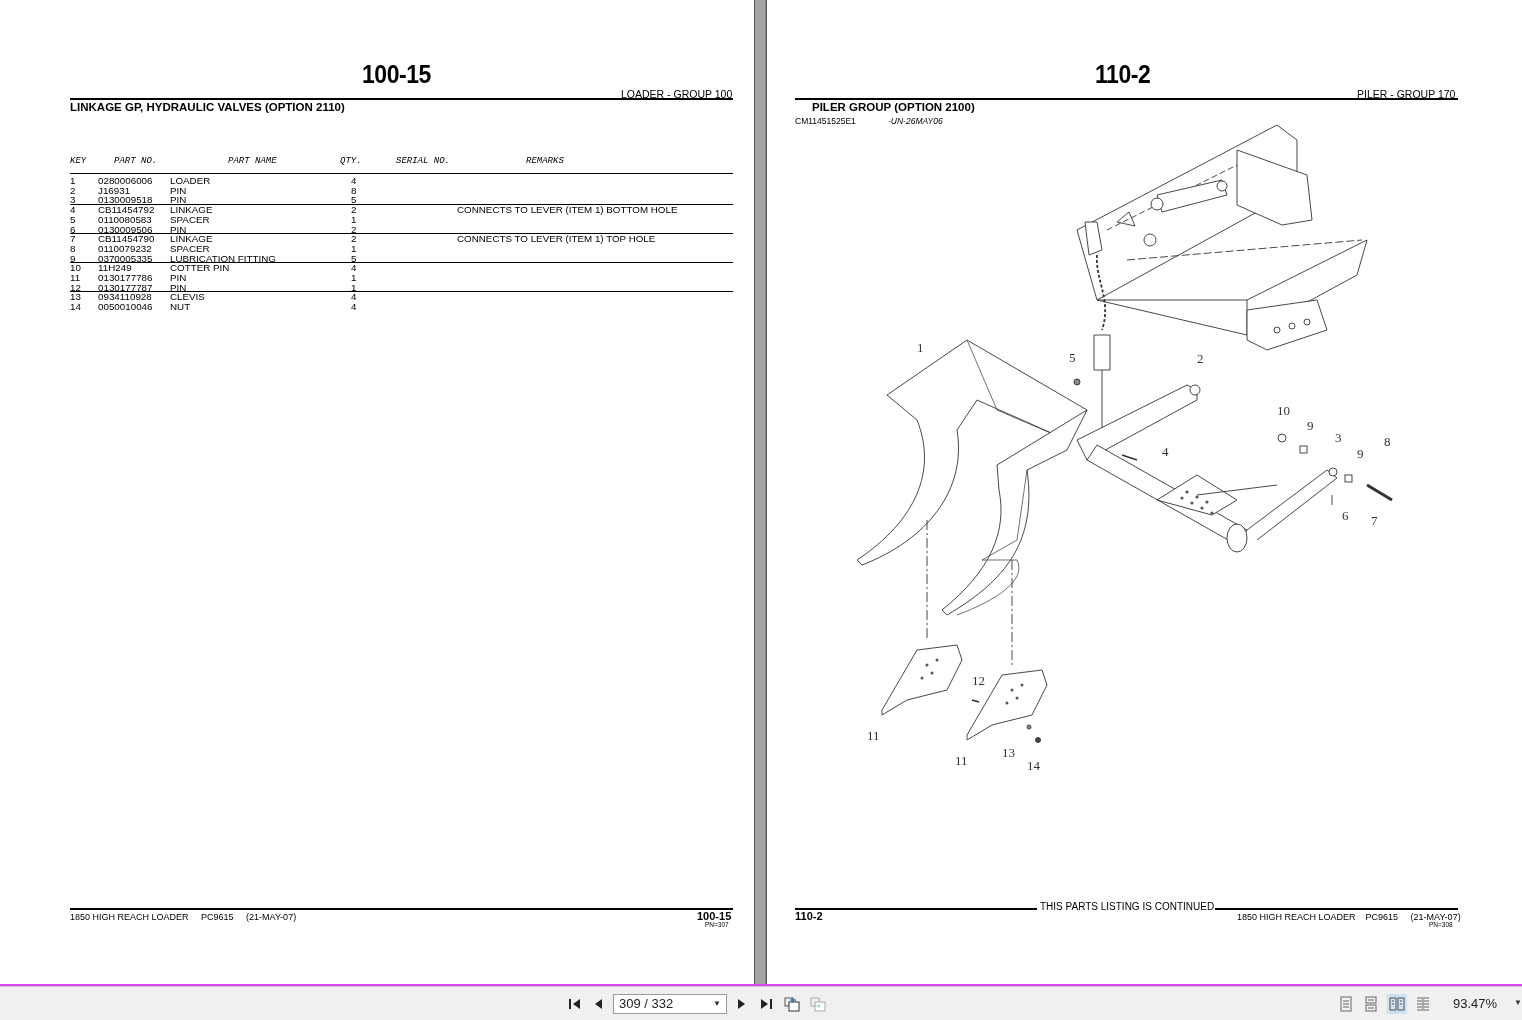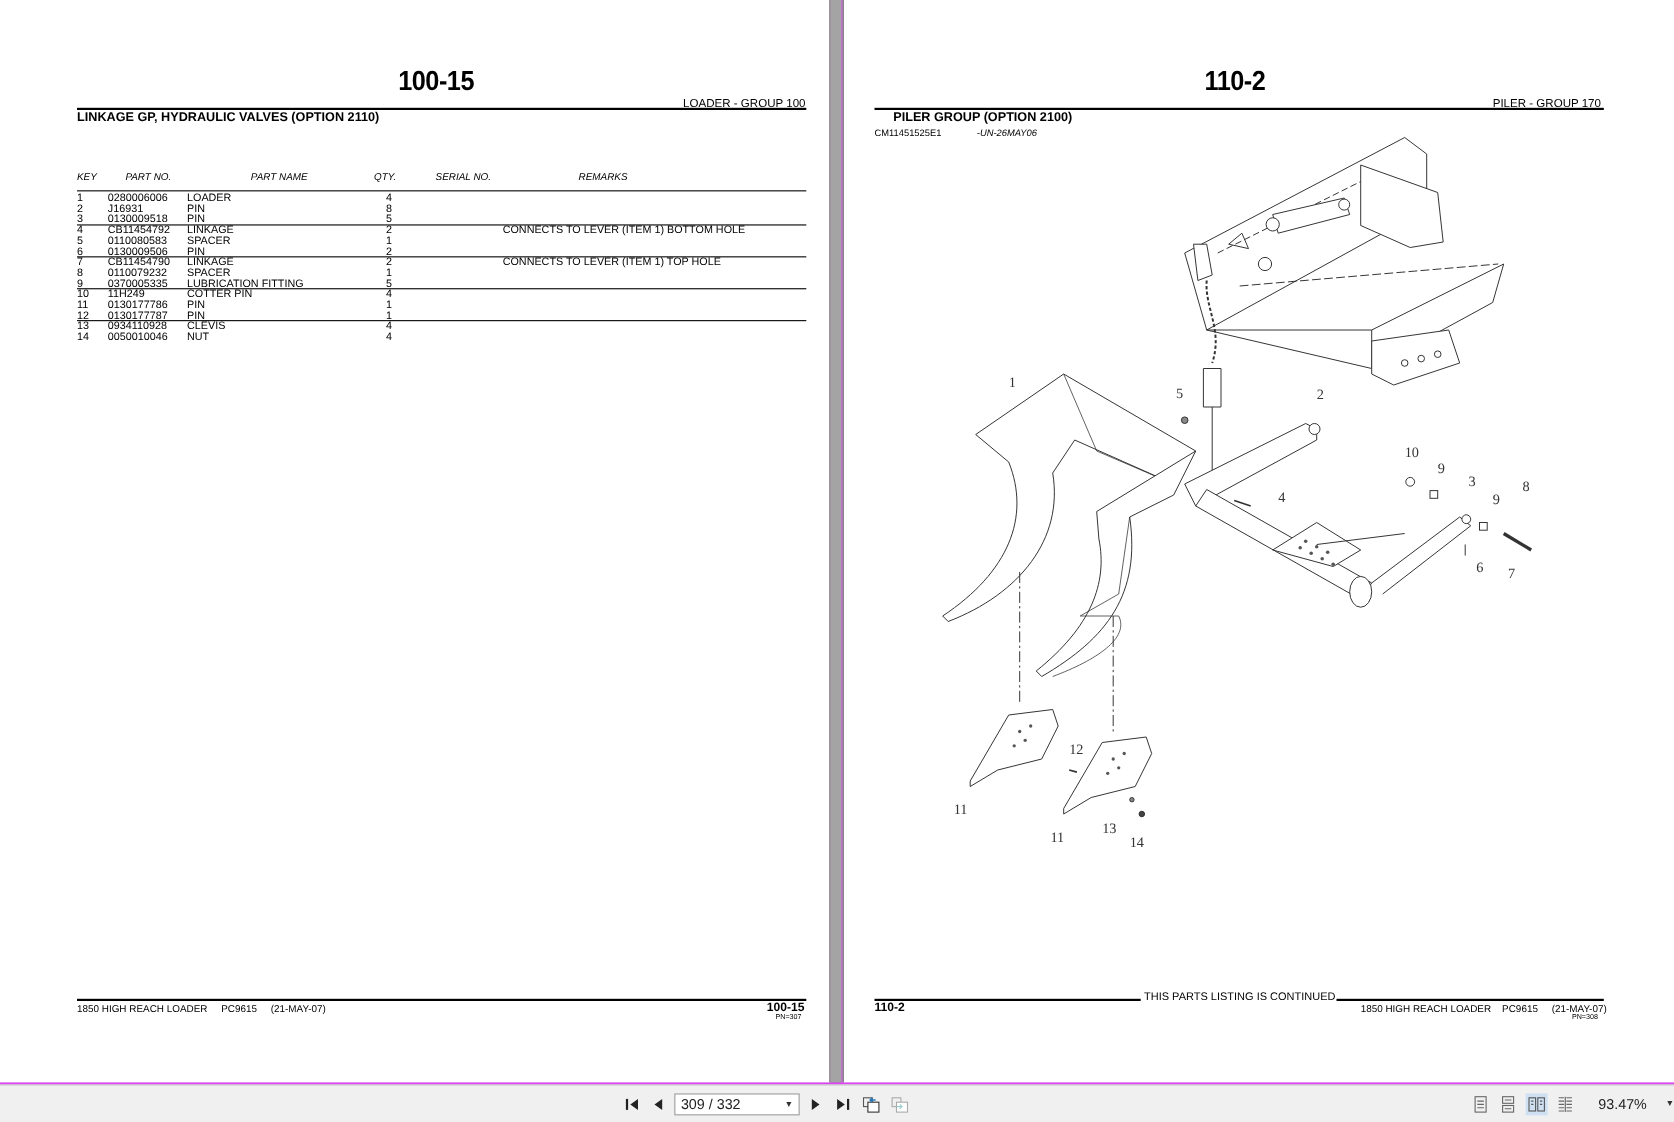--- a/index.html
+++ b/index.html
@@ -8,21 +8,21 @@
   .page { position:absolute; top:0; height:984px; background:#fff; }
   #page-left { left:0; width:754px; border-right:1px solid #555; }
   #page-right { left:766px; width:756px; border-left:1px solid #555; }
   .gutter { position:absolute; left:755px; top:0; width:10px; height:984px; background:#a4a4a4; }
   .page-num-big { position:absolute; font-weight:bold; font-size:25px; letter-spacing:-0.5px; color:#000; transform:scaleX(0.92); transform-origin:left top; }
   .group-label { position:absolute; font-size:10.5px; color:#000; }
   .rule-thick { position:absolute; height:2px; background:#000; }
   .rule-thin { position:absolute; height:1px; background:#000; }
   .section-title { position:absolute; font-size:11.5px; font-weight:bold; color:#000; }
   .small { position:absolute; font-size:8.5px; color:#000;text-align:center; }
-  .th { position:absolute; font-size:9px; font-style:italic; color:#000; }
+  .th { position:absolute; font-size:9px; font-style:italic; color:#000;font-family:Liberation Mono, monospace; }
   .row { position:absolute; left:70px; height:9.7px; width:663px; font-size:9.8px; line-height:9.7px; color:#000; }
   .row span { position:absolute; top:0; white-space:nowrap; }
   .c-key { left:0; }
   .c-part { left:28px; }
   .c-name { left:100px; }
   .c-qty { left:281px; }
   .c-rem { left:387px; }
   .footer-text { position:absolute; font-size:9px; color:#000; }
   .footer-pg { position:absolute; font-size:11px; font-weight:bold; color:#000; }
   .footer-pn { position:absolute; font-size:6.5px; color:#000; }

